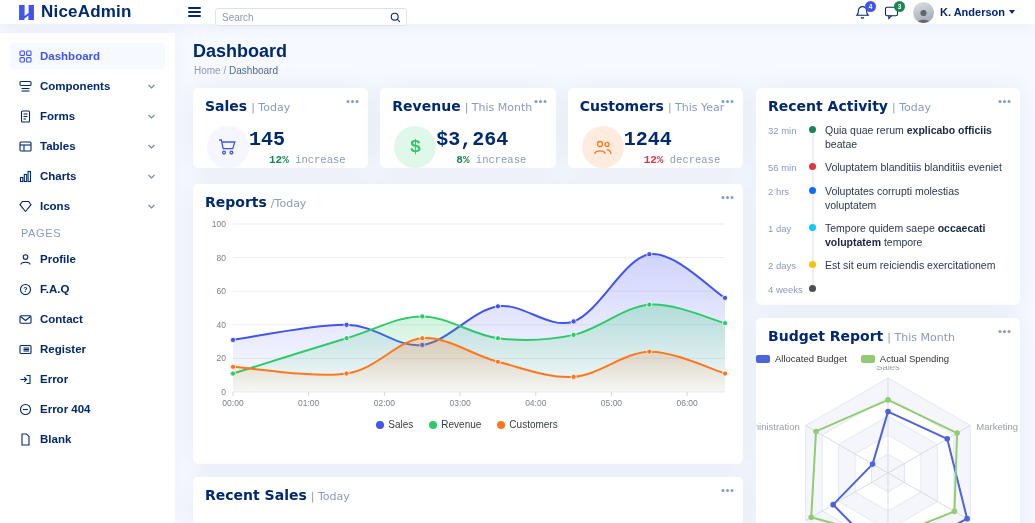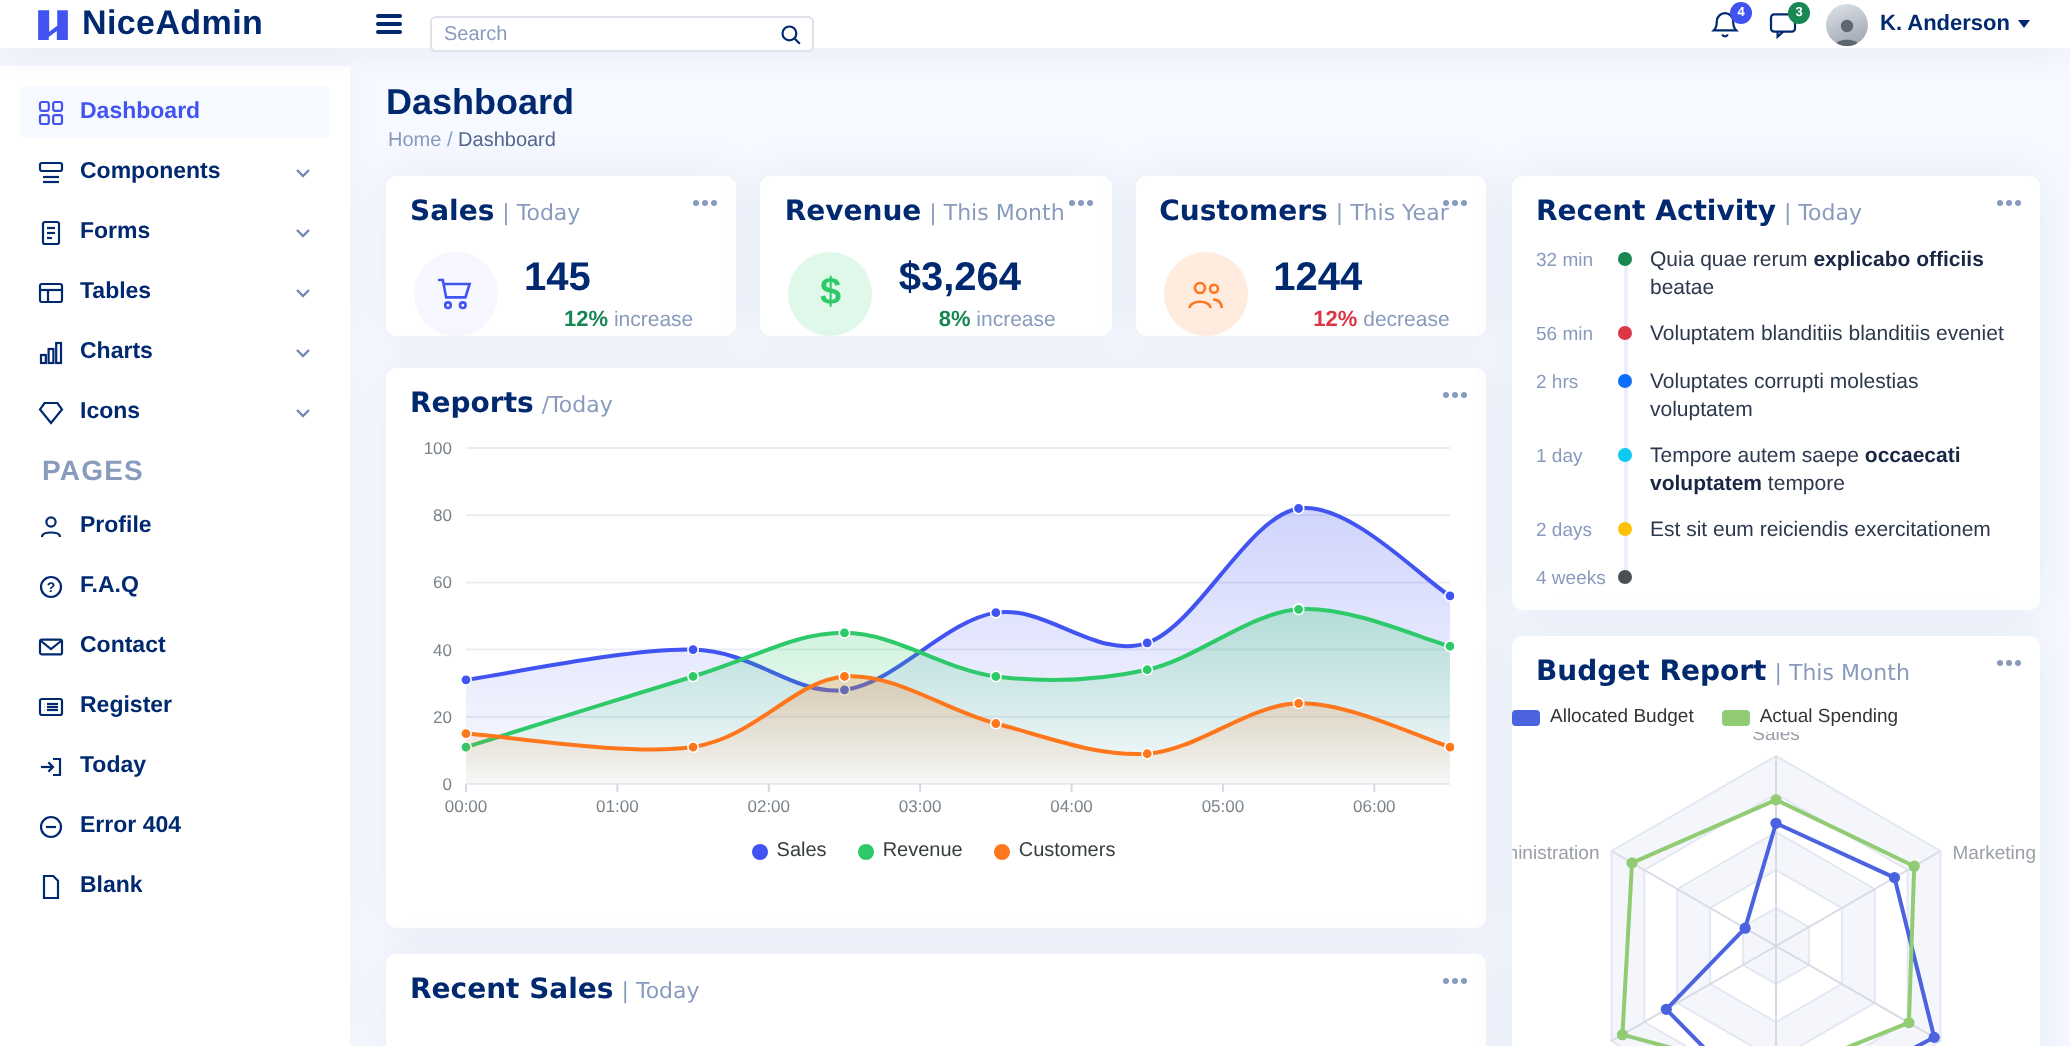--- a/index.html
+++ b/index.html
@@ -31,42 +31,42 @@
   .caret { width:0; height:0; border-left:3px solid transparent; border-right:3px solid transparent; border-top:4px solid #012970; }
 
   
   .sidebar { position:fixed; top:33px; left:0; width:175px; height:490px; background:#fff; padding:10px 10px 0 10px;
     box-shadow:0 0 18px rgba(1,41,112,.04); z-index:40; }
   .nav-item { display:flex; align-items:center; gap:8px; height:26px; padding:0 9px; margin-bottom:4px;
     border-radius:4px; color:#012970; font-size:11.5px; font-weight:600; cursor:pointer; }
   .nav-item.active { color:#4154f1; background:#f6f9ff; }
   .nav-item svg { flex:0 0 auto; }
   .chev { margin-left:auto; color:#012970; opacity:.55; display:flex; }
-  .pages-label { font-size:14px; color:#899bbd; letter-spacing:.6px; font-weight:700; margin:8px 0 7px 11px; }
+  .pages-label { font-size:11px; color:#899bbd; letter-spacing:.6px; font-weight:400; margin:8px 0 7px 11px; }
 
   
   .main { position:absolute; left:175px; top:33px; width:860px; padding:8px 15px 0 18px; }
   .pagetitle { font-size:18px; font-weight:700; color:#012970; }
   .breadcrumb { font-size:10px; color:#899bbd; margin:3px 0 12px 1px; }
   .breadcrumb .current { color:#51678f; }
   .dashboard { display:flex; gap:13px; align-items:flex-start; }
   .col-left { width:550px; display:flex; flex-direction:column; }
   .col-right { width:264px; display:flex; flex-direction:column; }
 
   .card { background:#fff; border-radius:5px; box-shadow:0 0 24px rgba(1,41,112,.07); position:relative; }
   .card-title { padding:10px 12px 0 12px; font-size:14px; font-weight:700; color:#012970; font-family:"DejaVu Sans", sans-serif; }
   .card-title .filter-lbl { font-size:11px; font-weight:400; color:#899bbd; margin-left:4px; }
   .card-menu { position:absolute; top:8px; right:10px; background:none; border:none; cursor:pointer; padding:4px; }
   .dots { display:block; width:3px; height:3px; border-radius:50%; background:#899bbd;
     box-shadow:-4.5px 0 0 #899bbd, 4.5px 0 0 #899bbd; }
 
   
   .info-row { display:flex; gap:12px; margin-bottom:16px; }
   .info-card { flex:1; height:80px; }
-  .info-body { display:flex; align-items:center; gap:13px; padding:12px 12px 0 14px; }
+  .info-body { display:flex; align-items:center; padding:12px 12px 0 14px;font-family:Liberation Mono, monospace; }
   .info-icon { width:42px; height:42px; border-radius:50%; display:flex; align-items:center; justify-content:center; }
   .info-icon.sales { background:#f6f6fe; color:#4154f1; }
   .info-icon.revenue { background:#e0f8e9; color:#2eca6a; font-size:19px; font-weight:700; }
   .info-icon.customers { background:#ffecdf; color:#ff771d; }
   .info-num { font-size:20px; font-weight:700; color:#012970; }
   .info-delta { font-size:10.5px; color:#899bbd; margin-top:3px; }
   .info-delta b { font-size:11px;margin-left:20px; }
   .info-delta .up { color:#198754; }
   .info-delta .down { color:#dc3545; }
 
@@ -278,21 +278,21 @@
     <span>Register</span>
   </div>
   <div class="nav-item">
     <svg width="13" height="13" viewBox="0 0 13 13">
       <g fill="none" stroke="currentColor" stroke-width="1.1">
         <path d="M7.5 2.5h3.5v8H7.5"></path>
           <line x1="1.5" y1="6.5" x2="7.5" y2="6.5"></line>
           <polyline points="5.2,4.2 7.5,6.5 5.2,8.8"></polyline>
       </g>
     </svg>
-    <span>Today</span>
+    <span>Error</span>
   </div>
   <div class="nav-item">
     <svg width="13" height="13" viewBox="0 0 13 13">
       <g fill="none" stroke="currentColor" stroke-width="1.1">
         <circle cx="6.5" cy="6.5" r="5"></circle>
           <line x1="4" y1="6.5" x2="9" y2="6.5"></line>
       </g>
     </svg>
     <span>Error 404</span>
   </div>
@@ -501,21 +501,21 @@
             <span class="activity-text"><span>Voluptatem blanditiis blanditiis eveniet</span><b></b><span></span></span>
           </div>
           <div class="activity-item">
             <span class="activity-time">2 hrs</span>
             <span class="activity-dot" style="background: rgb(13, 110, 253);"></span>
             <span class="activity-text"><span>Voluptates corrupti molestias voluptatem</span><b></b><span></span></span>
           </div>
           <div class="activity-item">
             <span class="activity-time">1 day</span>
             <span class="activity-dot" style="background: rgb(13, 202, 240);"></span>
-            <span class="activity-text"><span>Tempore autem saepe </span><b>occaecati voluptatem</b><span> tempore</span></span>
+            <span class="activity-text"><span>Tempore quidem saepe </span><b>occaecati voluptatem</b><span> tempore</span></span>
           </div>
           <div class="activity-item">
             <span class="activity-time">2 days</span>
             <span class="activity-dot" style="background: rgb(255, 193, 7);"></span>
             <span class="activity-text"><span>Est sit eum reiciendis exercitationem</span><b></b><span></span></span>
           </div>
           <div class="activity-item">
             <span class="activity-time">4 weeks</span>
             <span class="activity-dot" style="background: rgb(74, 79, 85);"></span>
           </div>

